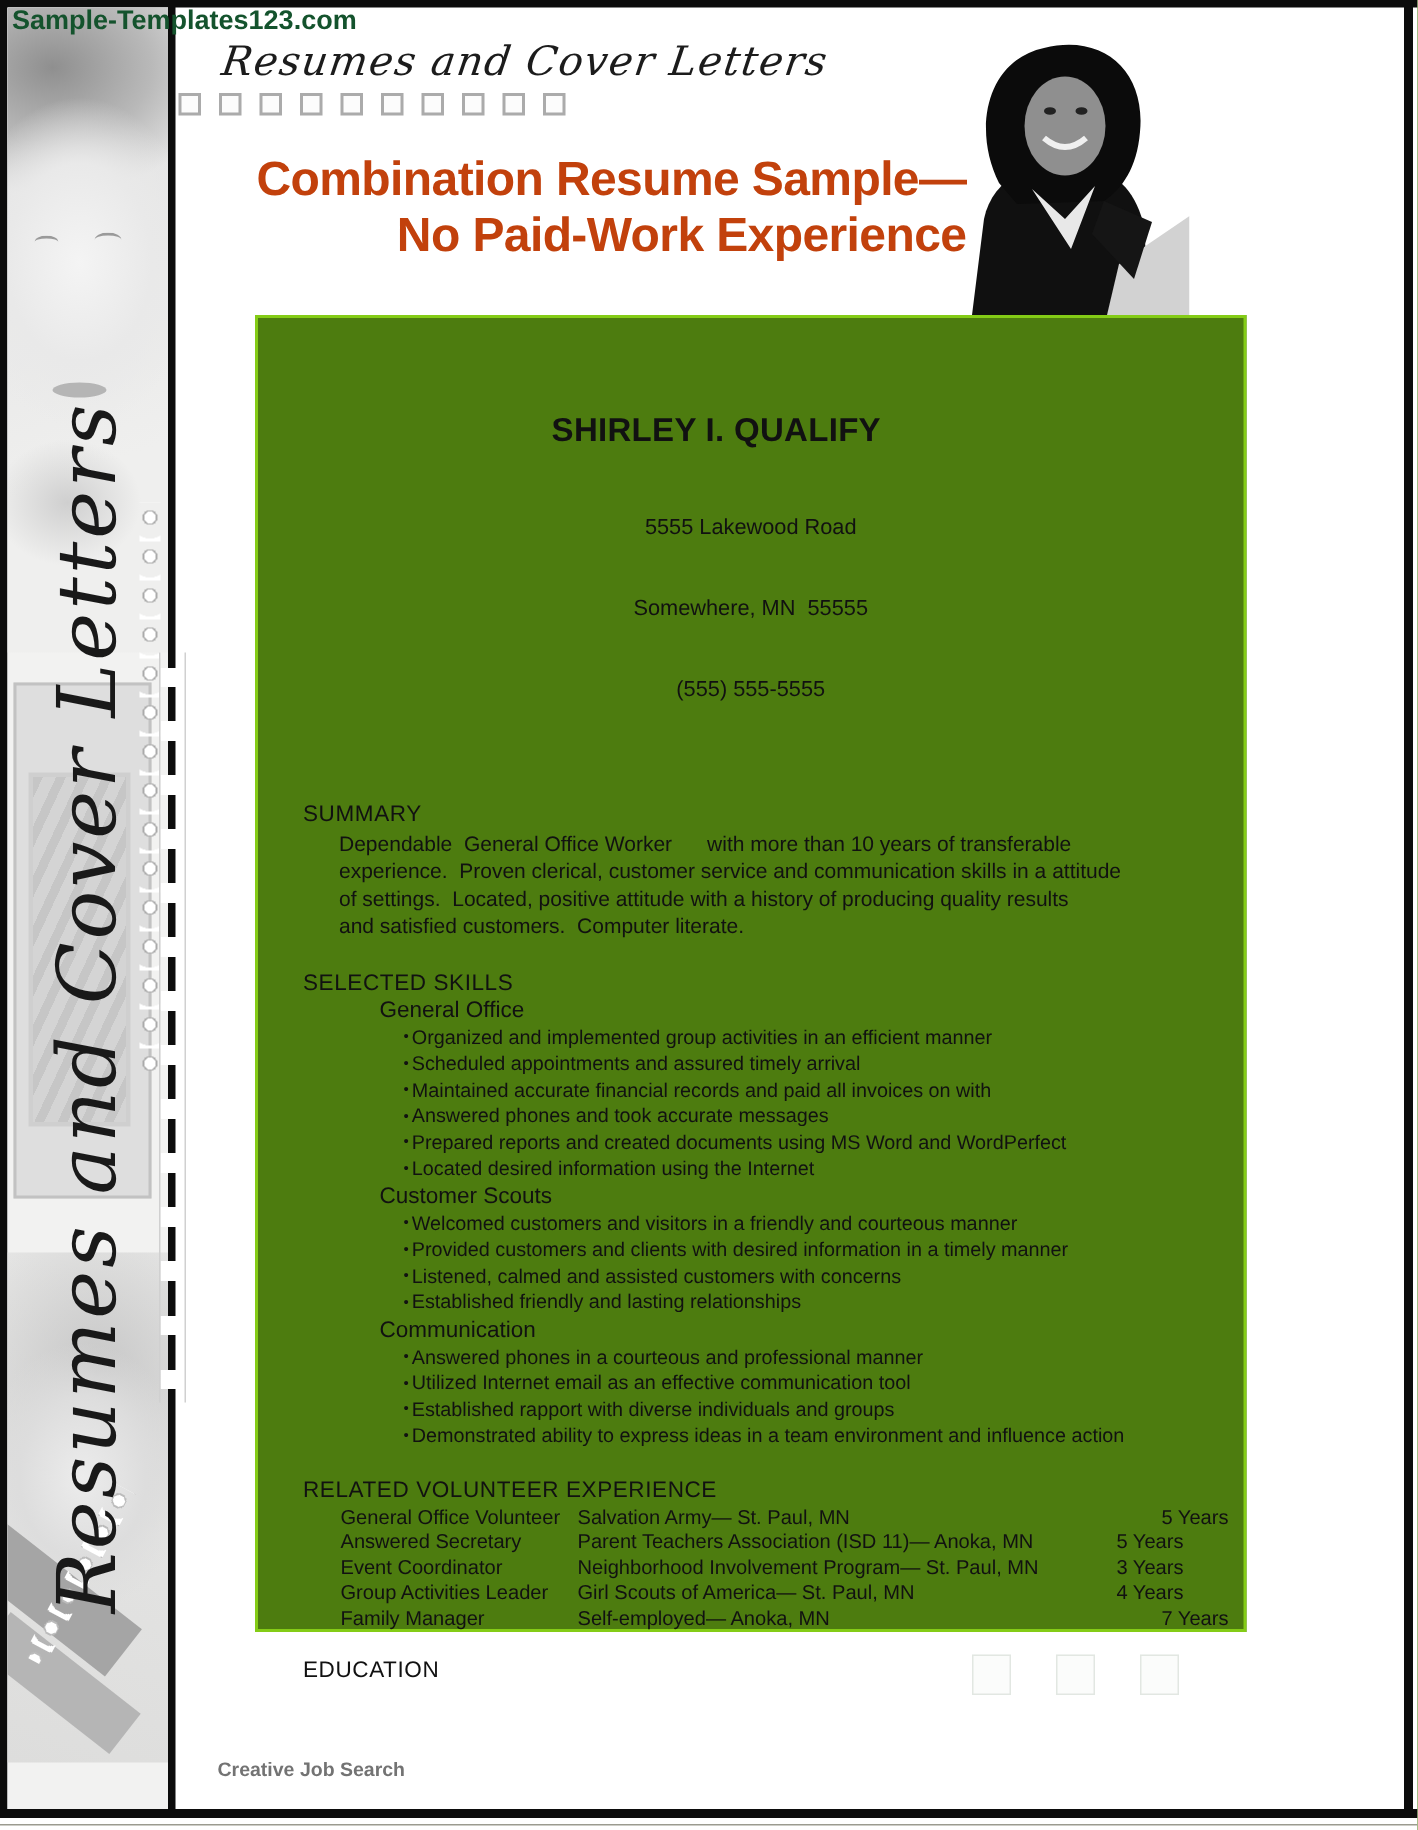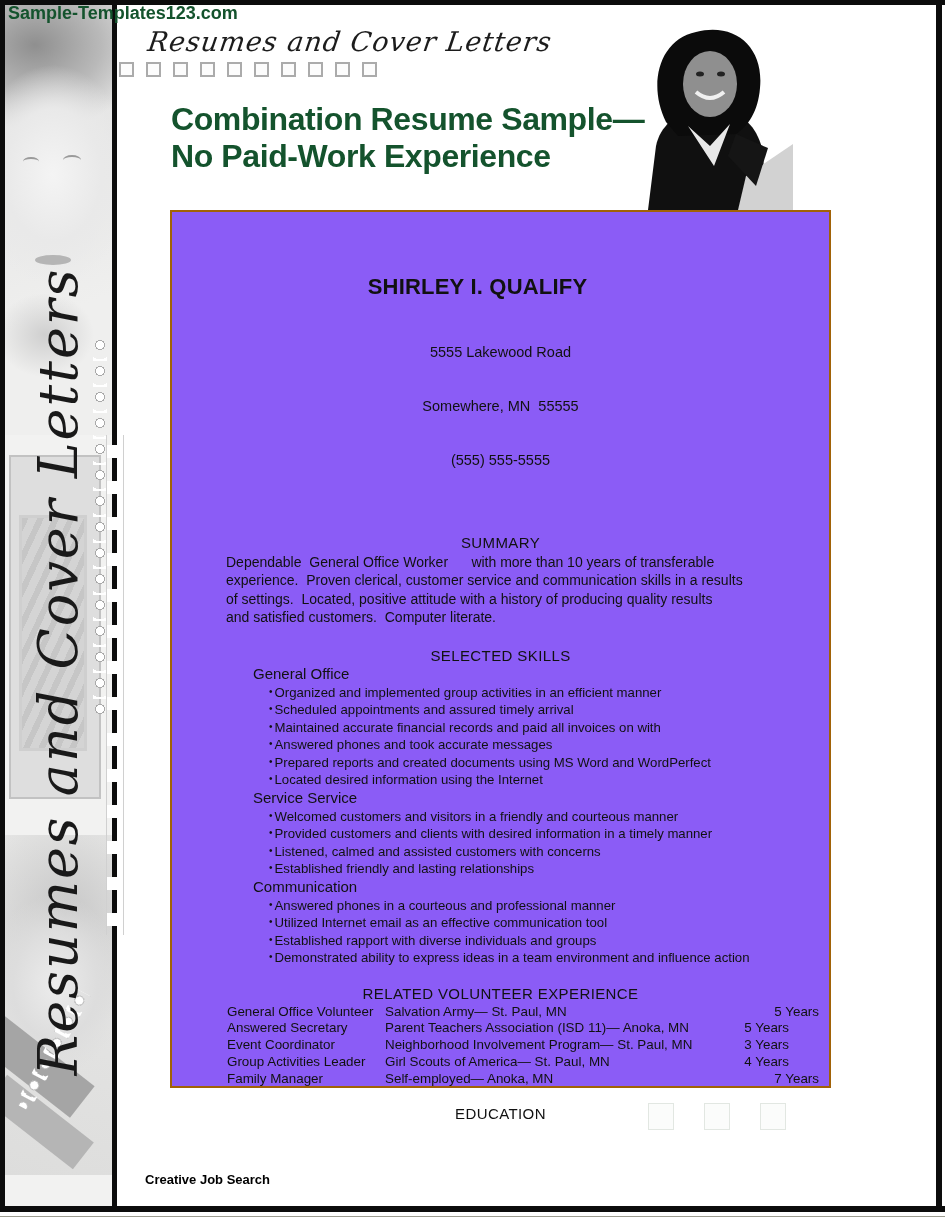--- a/index.html
+++ b/index.html
@@ -51,52 +51,52 @@
 
   
   .watermark{position:absolute;left:8px;top:3px;font-size:18px;font-weight:bold;color:#14532d;z-index:10;letter-spacing:0;}
 
   
   .script-title{position:absolute;left:148px;top:26px;font-family:"DejaVu Serif", serif;
     font-style:italic;font-size:27px;color:#1c1c1c;transform:skewX(-8deg);letter-spacing:1px;}
   .squares-row{position:absolute;left:119px;top:62px;display:flex;gap:12px;}
   .sq{width:15px;height:15px;border:2px solid #ababab;background:#fcfcfc;box-sizing:border-box;}
   .page-title{position:absolute;left:171px;top:101px;font-size:32px;font-weight:bold;
-    line-height:37px;color:#14532d;letter-spacing:-0.4px;z-index:5;}
+    line-height:37px;color:#c2410c;letter-spacing:-0.4px;z-index:5;text-align:right;}
 
   
   .portrait{position:absolute;left:618px;top:26px;width:175px;height:184px;z-index:4;}
 
   
-  .sheet{position:absolute;left:170px;top:210px;width:661px;height:878px;background:#8b5cf6;
-    border:2px solid #a16207;box-sizing:border-box;z-index:3;}
+  .sheet{position:absolute;left:170px;top:210px;width:661px;height:878px;background:#4d7c0f;
+    border:2px solid #84cc16;box-sizing:border-box;z-index:3;}
   .sheet-inner{padding-top:62px;}
   .r-name{text-align:center;margin-right:46px;font-size:22px;font-weight:bold;letter-spacing:0.2px;}
   .r-addr{text-align:center;font-size:14.5px;line-height:18px;margin-top:7px;white-space:pre;}
-  .sec-head{text-align:center;font-size:15px;letter-spacing:0.4px;margin-top:0;}
+  .sec-head{font-size:15px;letter-spacing:0.4px;margin-top:0;padding-left:30px;}
   .head-summary{margin-top:29px;}
   .sum-block{margin-top:2px;margin-left:54px;}
   .sum-line{font-size:14px;line-height:18.4px;white-space:pre;}
   .head-skills{margin-top:20px;}
   .skill-cat{margin-left:81px;font-size:15px;line-height:18px;margin-top:1px;}
   .skill-list{margin:0 0 0 97px;padding:0;list-style:none;}
   .skill-list li{font-size:13.2px;line-height:17px;white-space:pre;}
   .skill-list li::before{content:"•";font-size:10px;vertical-align:1.5px;margin-right:2px;}
   .head-vol{margin-top:19px;}
   .vtable{margin-left:55px;margin-top:2px;width:592px;}
   .vrow{display:grid;grid-template-columns:158px 332px 102px;font-size:13.4px;line-height:16.8px;}
   .vyears{text-align:right;padding-right:30px;}
   .vyears.far{padding-right:0;}
   .head-edu{margin-top:17px;}
   .edu-line{text-align:center;font-size:14px;margin-top:1px;}
 
   
   .ghost-squares{position:absolute;left:648px;top:1103px;display:flex;gap:30px;}
   .gsq{width:24px;height:25px;border:1px solid #e2e7e2;background:#fbfcfb;}
-  .footer-text{position:absolute;left:145px;top:1172px;font-size:13px;font-weight:bold;color:#000000;}
+  .footer-text{position:absolute;left:145px;top:1172px;font-size:13px;font-weight:bold;color:#737373;}
 </style>
 </head>
 <body>
 
 <div class="frame-top"></div>
 <div class="frame-left"></div>
 <div class="frame-right"></div>
 <div class="frame-bottom"></div>
 <div class="frame-bottom2"></div>
 
@@ -158,41 +158,41 @@
       <div>5555 Lakewood Road</div>
       <div>Somewhere, MN  55555</div>
       <div>(555) 555-5555</div>
     </div>
 
     <div class="sec-head head-summary">SUMMARY</div>
     <div class="sum-block">
 
         <div class="sum-line">Dependable  General Office Worker      with more than 10 years of transferable</div>
 
-        <div class="sum-line">experience.  Proven clerical, customer service and communication skills in a results</div>
+        <div class="sum-line">experience.  Proven clerical, customer service and communication skills in a attitude</div>
 
         <div class="sum-line">of settings.  Located, positive attitude with a history of producing quality results</div>
 
         <div class="sum-line">and satisfied customers.  Computer literate.</div>
       </div>
 
     <div class="sec-head head-skills">SELECTED SKILLS</div>
 
     <div class="skill-cat">General Office</div>
     <ul class="skill-list">
 
     <li>Organized and implemented group activities in an efficient manner</li>
         <li>Scheduled appointments and assured timely arrival</li>
         <li>Maintained accurate financial records and paid all invoices on with</li>
         <li>Answered phones and took accurate messages</li>
         <li>Prepared reports and created documents using MS Word and WordPerfect</li>
         <li>Located desired information using the Internet</li>
       </ul>
 
-    <div class="skill-cat">Service Service</div>
+    <div class="skill-cat">Customer Scouts</div>
     <ul class="skill-list">
 
     <li>Welcomed customers and visitors in a friendly and courteous manner</li>
         <li>Provided customers and clients with desired information in a timely manner</li>
         <li>Listened, calmed and assisted customers with concerns</li>
         <li>Established friendly and lasting relationships</li>
       </ul>
 
     <div class="skill-cat">Communication</div>
     <ul class="skill-list">

